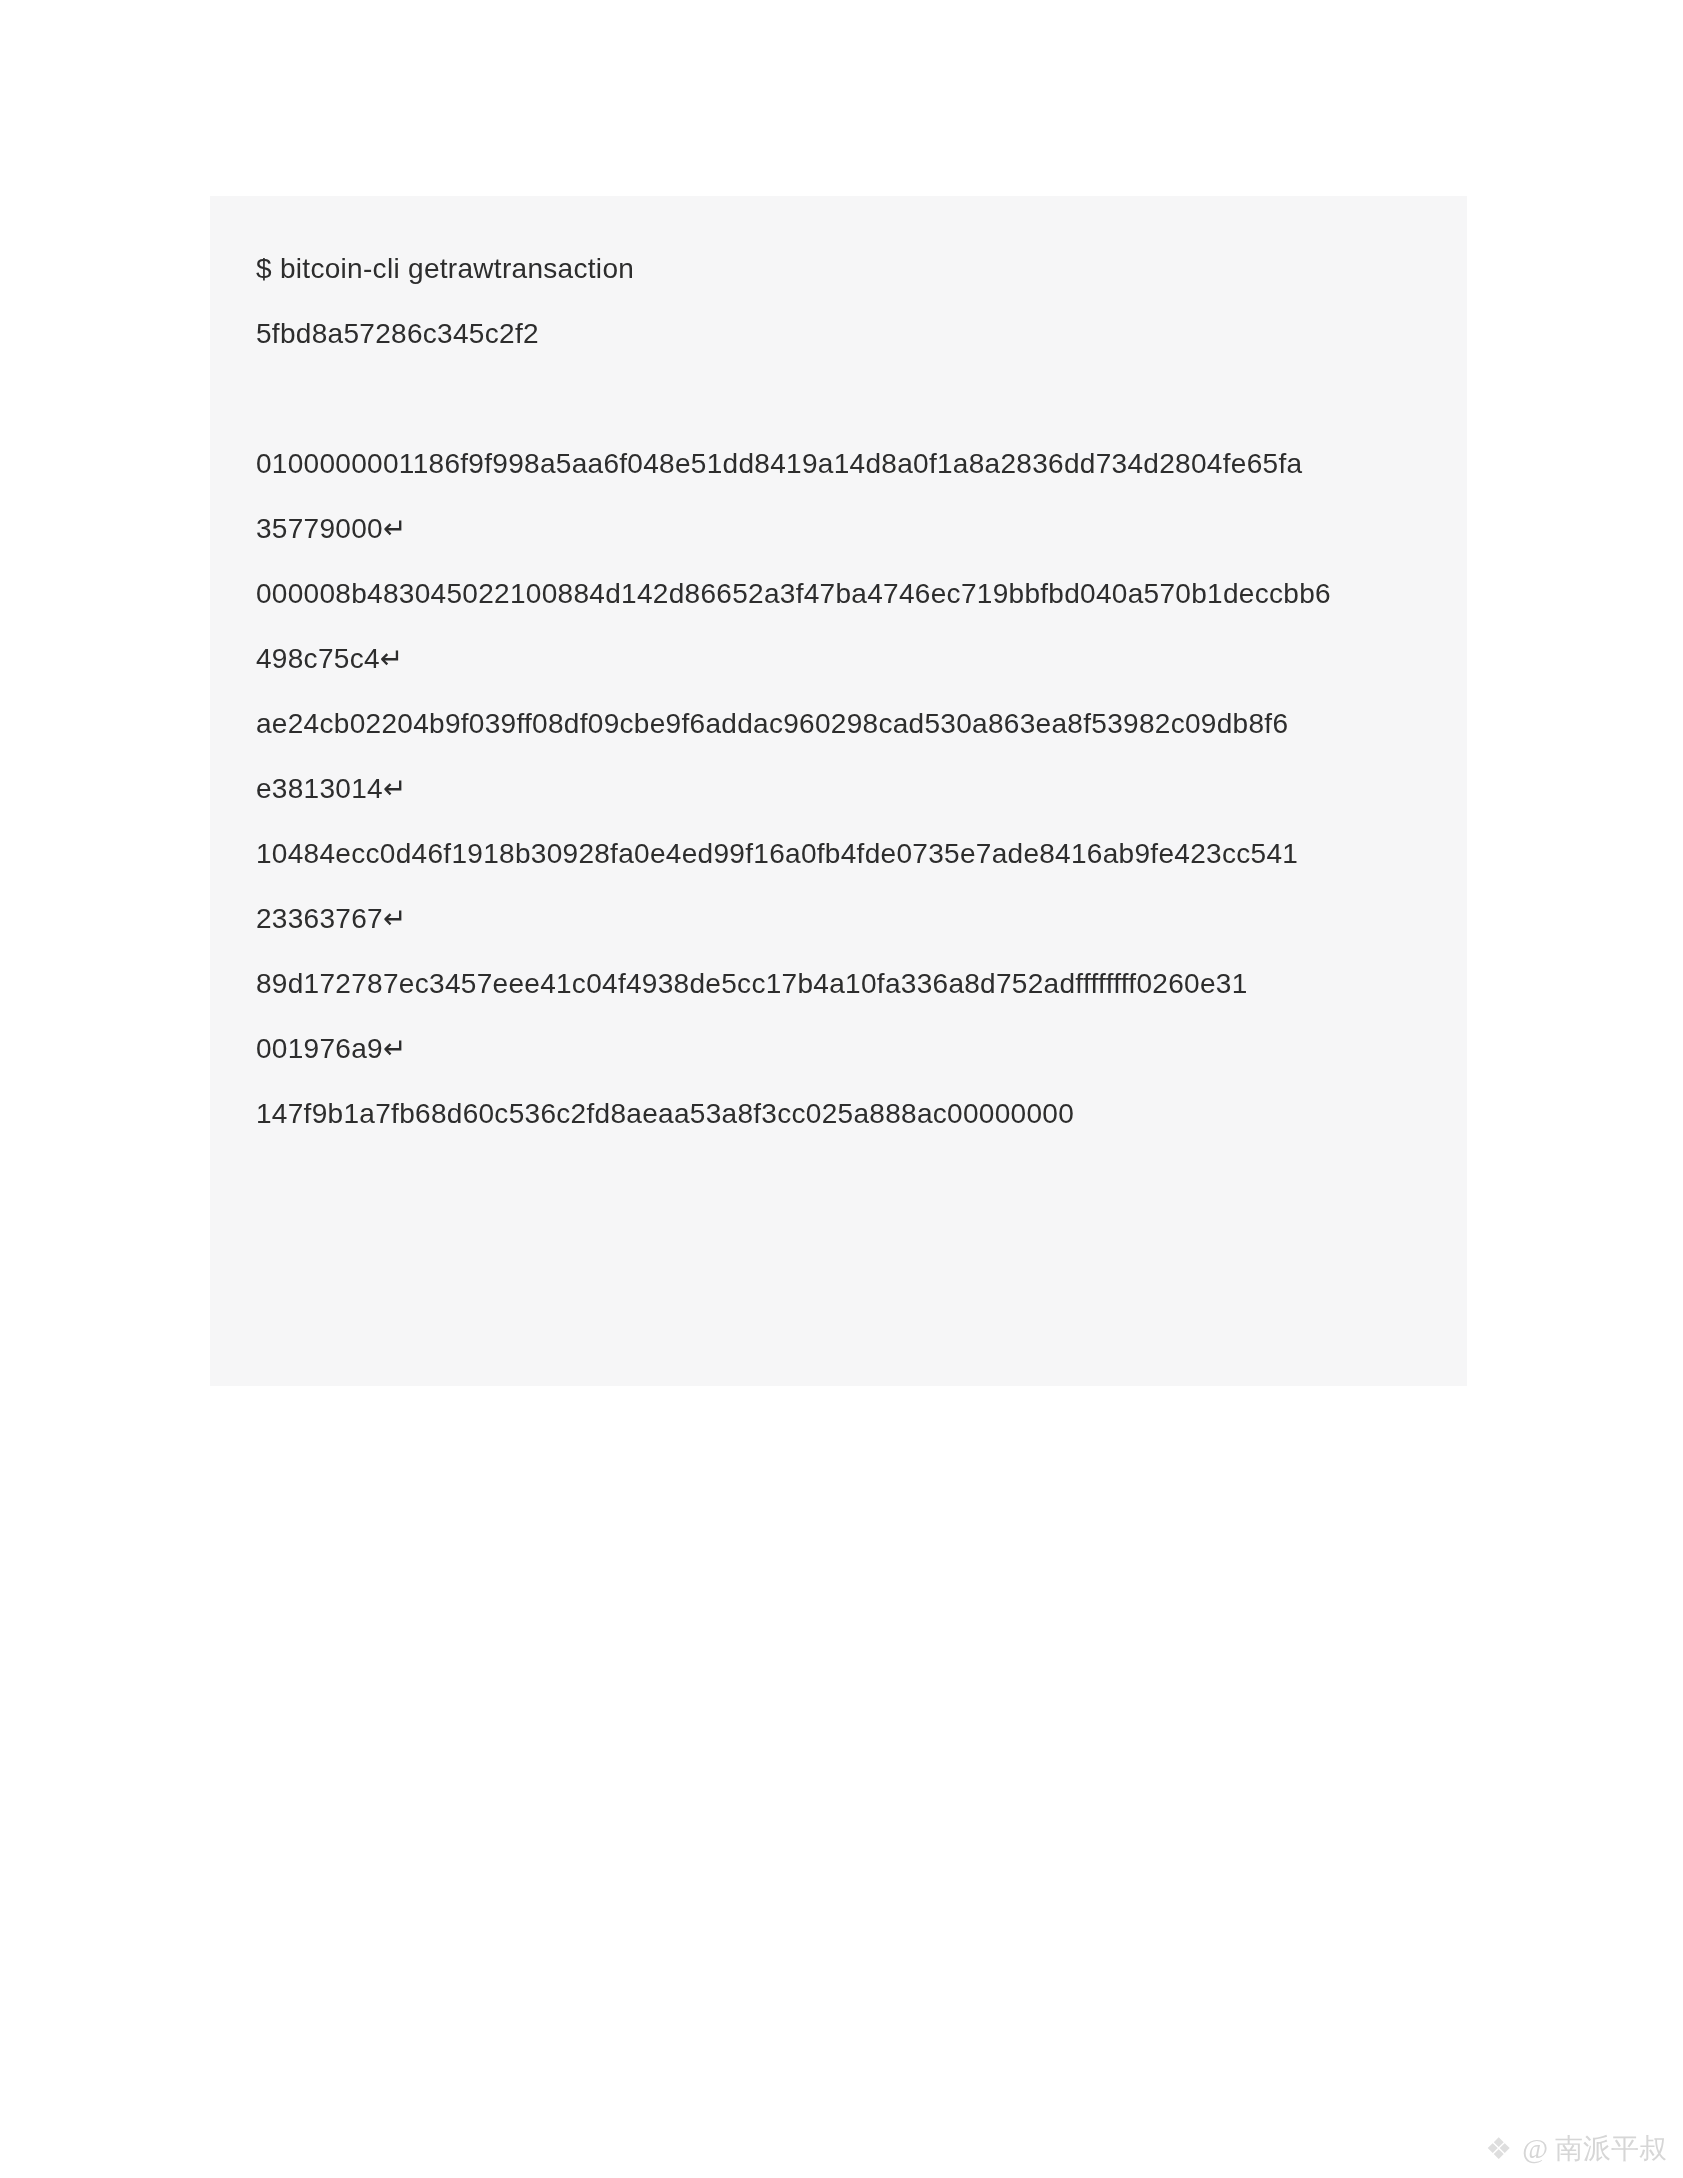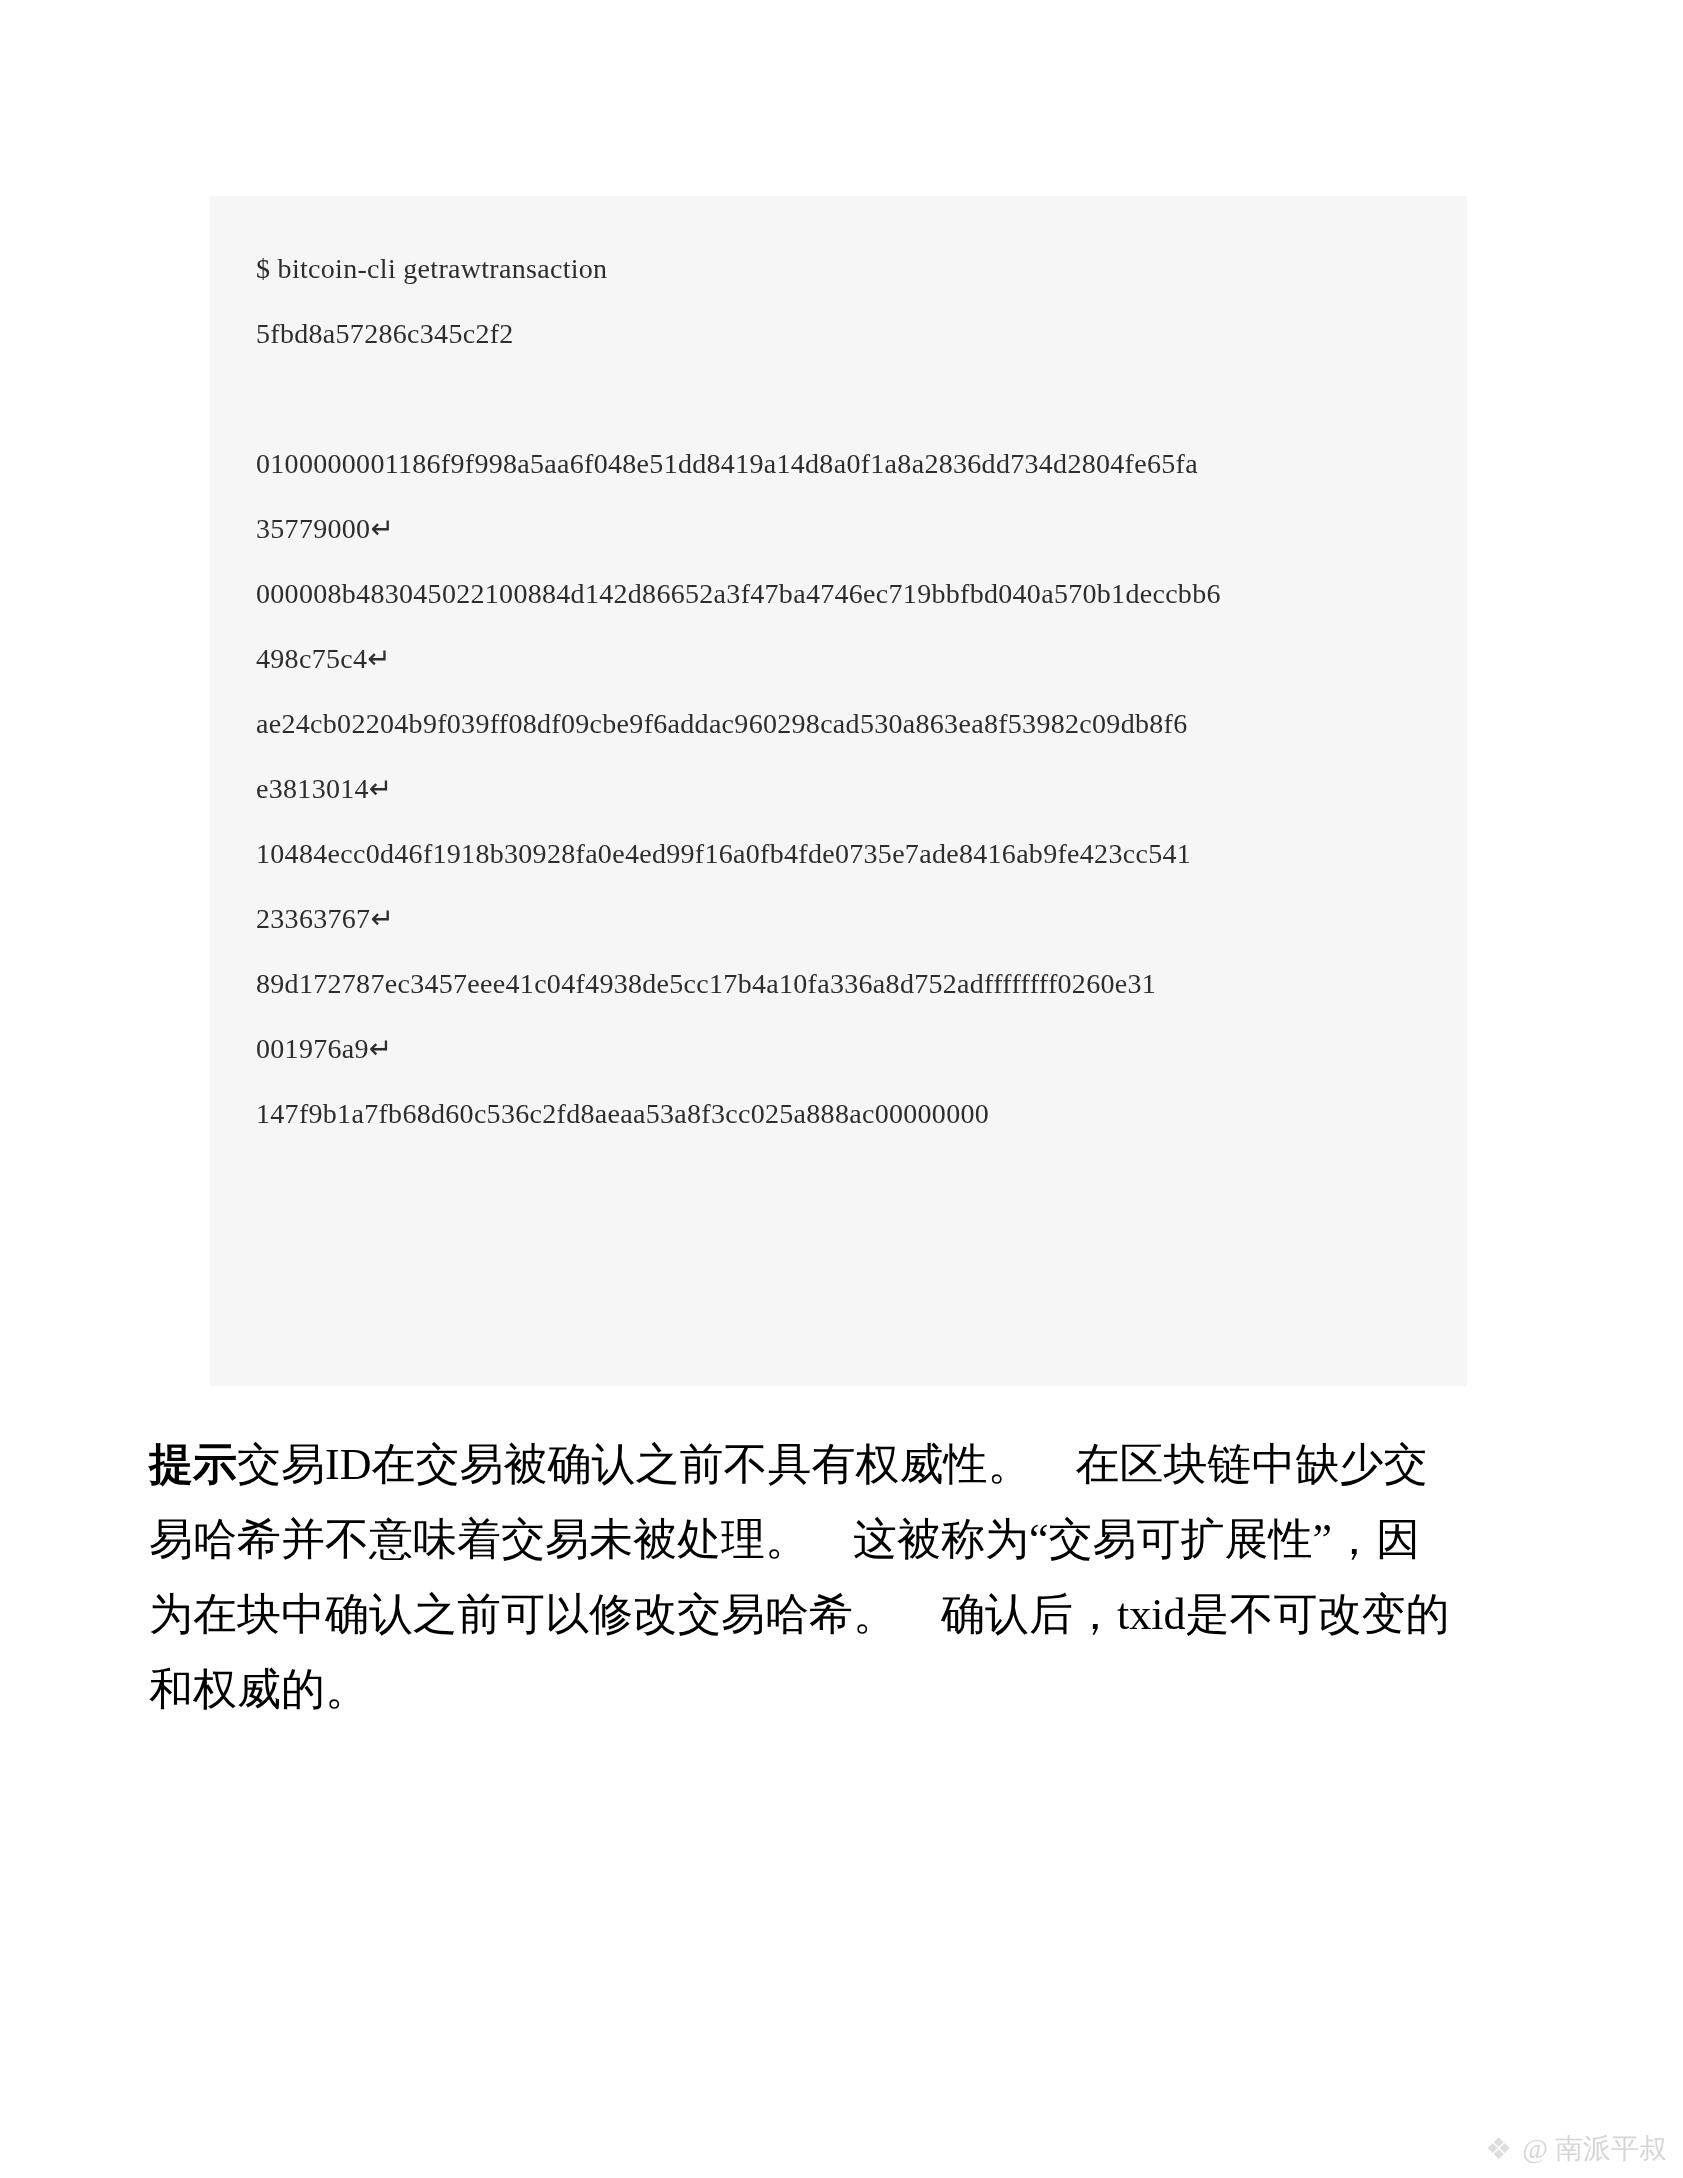--- a/index.html
+++ b/index.html
@@ -24,21 +24,21 @@
     position: absolute;
     left: 210px;
     top: 196px;
     width: 1257px;
     height: 1190px;
     background: #f6f6f7;
     box-sizing: border-box;
     padding: 40px 30px 40px 46px;
   }
   .code-line {
-    font-family: Liberation Serif, serif;
+    font-family: Liberation Sans, sans-serif;
     font-size: 28px;
     font-stretch: condensed;
     letter-spacing: 0.3px;
     color: #2d2d2d;
     height: 65px;
     line-height: 65px;
     white-space: pre;
     overflow: visible;
   }
   
@@ -95,21 +95,20 @@
       <div class="code-line">ae24cb02204b9f039ff08df09cbe9f6addac960298cad530a863ea8f53982c09db8f6</div>
       <div class="code-line">e3813014↵</div>
       <div class="code-line">10484ecc0d46f1918b30928fa0e4ed99f16a0fb4fde0735e7ade8416ab9fe423cc541</div>
       <div class="code-line">23363767↵</div>
       <div class="code-line">89d172787ec3457eee41c04f4938de5cc17b4a10fa336a8d752adffffffff0260e31</div>
       <div class="code-line">001976a9↵</div>
       <div class="code-line">147f9b1a7fb68d60c536c2fd8aeaa53a8f3cc025a888ac00000000</div>
     </div>
 
   <div class="text-col">
-    <p class="para"><strong>提示</strong><span>交易ID在交易被确认之前不具有权威性。　在区块链中缺少交易哈希并不意味着交易未被处理。　这被称为“交易可扩展性”，因为在块中确认之前可以修改交易哈希。　确认后，txid是不可改变的和权威的。</span></p>
 
   </div>
 
   <div class="watermark">
     <span class="wm-icon">❖</span>
     <span>@ 南派平叔</span>
   </div>
 
 </div>
 

